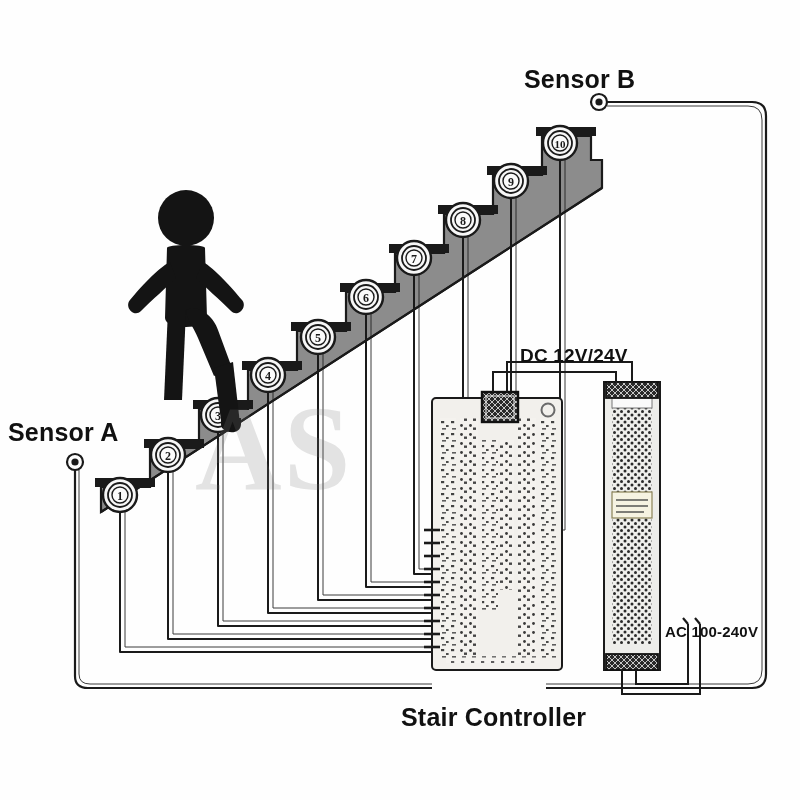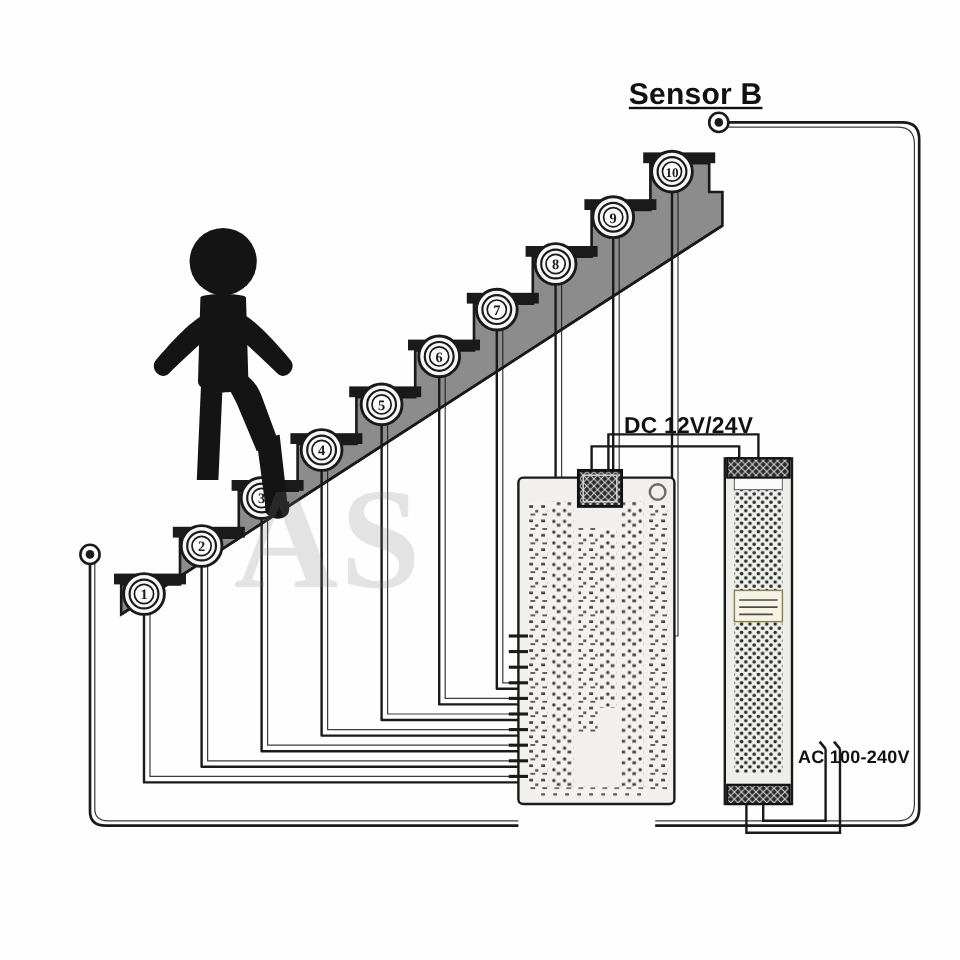--- a/index.html
+++ b/index.html
@@ -35,21 +35,20 @@
   }
   #label-sensor-a {
     left: 8px;
     top: 418px;
     font-size: 25px;
   }
   #label-sensor-b {
     left: 524px;
     top: 65px;
     font-size: 25px;
-    text-decoration: underline;
   }
   #label-dc {
     left: 520px;
     top: 345px;
     font-size: 19px;
   }
   #label-ac {
     left: 665px;
     top: 602px;
     font-size: 15px;
@@ -326,17 +325,19 @@
                C 194 328 186 318 186 310 Z"></path>
       <path d="M 214 368 L 233 362 L 240 424 L 222 428 Z"></path>
 
       <path d="M 221 424 C 221 434 241 436 241 424 L 241 418 L 221 418 Z"></path>
     </g>
 
   </svg>
 
   <div class="wm">AS</div>
 
+  <div class="lbl" id="label-sensor-a">Sensor A</div>
   <div class="lbl" id="label-sensor-b">Sensor B</div>
   <div class="lbl" id="label-dc">DC 12V/24V</div>
   <div class="lbl" id="label-ac">AC 100-240V</div>
+  <div class="lbl" id="label-title">Stair Controller</div>
 
 </div>
 
 </body></html>

